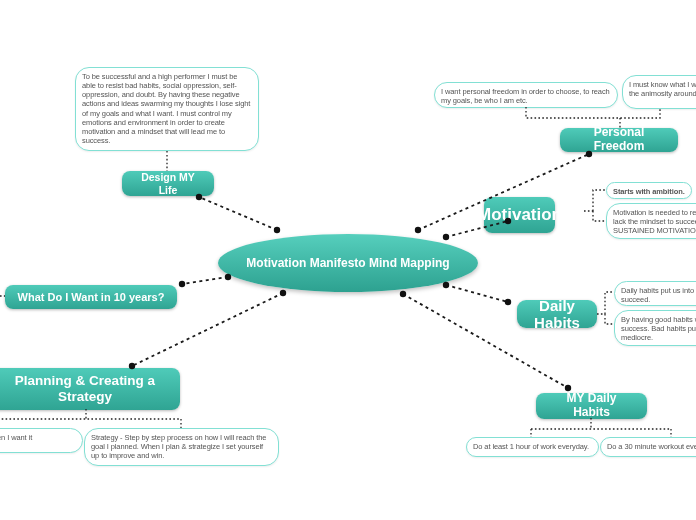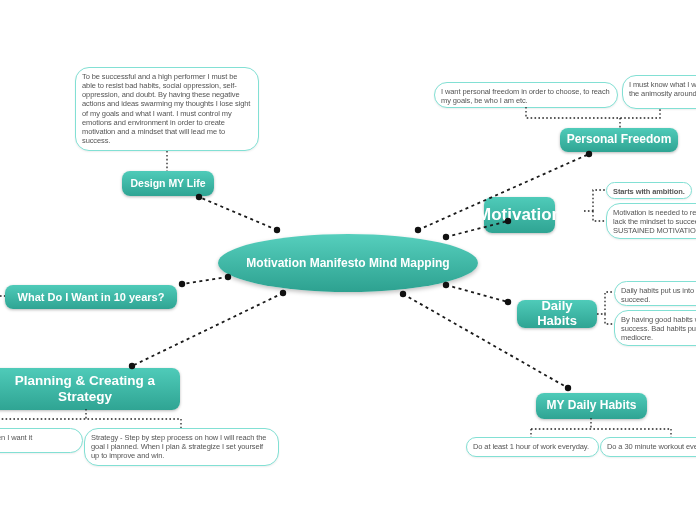--- a/index.html
+++ b/index.html
@@ -12,21 +12,21 @@
   
   #connectors{position:absolute;left:0;top:0;z-index:5;pointer-events:none;}
   
   .node{
     position:absolute;z-index:3;
     display:flex;align-items:center;justify-content:center;text-align:center;
     background:linear-gradient(180deg,var(--accent-top,#4fcbb9),var(--accent-bottom,#2fa493));
     color:var(--node-text,#fff);font-weight:bold;
     border-radius:8px;
     box-shadow:0 1px 3px rgba(0,0,0,.28);
-    padding:2px 4px;box-sizing:border-box;
+    padding:2px 11px;box-sizing:border-box;
     line-height:1.15;
   }
   .ellipse{
     position:absolute;z-index:3;
     display:flex;align-items:center;justify-content:center;text-align:center;
     background:linear-gradient(180deg,#56cfbd, #2da190);
     color:#fff;font-weight:bold;border-radius:50%;
     box-shadow:0 2px 4px rgba(0,0,0,.25);
     box-sizing:border-box;
   }
@@ -45,21 +45,21 @@
   .note.oneline{white-space:nowrap;}
   
   #note-design      {left:75px;  top:67px;  width:184px; height:84px;}
   #node-design      {left:122px; top:171px; width:92px;  height:25px; font-size:10.5px;}
   #note-freedom-1   {left:434px; top:82px;  width:184px; height:26px;}
   #note-freedom-2   {left:622px; top:75px;  width:188px; height:34px;}
   #node-freedom     {left:560px; top:128px; width:118px; height:24px; font-size:12px;}
   #note-motivation-1{left:606px; top:182px; width:86px;  height:17px;font-weight:bold;}
   #note-motivation-2{left:606px; top:203px; width:196px; height:36px;}
   #node-motivation  {left:484px; top:197px; width:71px;  height:36px; font-size:17px;}
-  #node-habits      {left:517px; top:300px; width:80px;  height:28px; font-size:13px;}
+  #node-habits      {left:517px; top:300px; width:80px;  height:28px; font-size:15px;border-radius:9px;}
   #note-habits-1    {left:614px; top:281px; width:176px; height:25px;}
   #note-habits-2    {left:614px; top:310px; width:176px; height:36px;}
   #node-center     {left:218px; top:234px; width:260px; height:58px; font-size:12px; padding:0 22px;}
   #node-tenyears    {left:5px;   top:285px; width:172px; height:24px; font-size:11px;}
   #node-planning    {left:-10px; top:368px; width:190px; height:42px; font-size:13.5px; padding:2px 8px;}
   #note-plan        {left:-95px; top:428px; width:178px; height:25px;}
   #note-strategy    {left:84px;  top:428px; width:195px; height:38px;}
   #node-mydaily     {left:536px; top:393px; width:111px; height:26px; font-size:12px;}
   #note-work        {left:466px; top:437px; width:133px; height:20px;}
   #note-workout     {left:600px; top:437px; width:152px; height:20px;}

